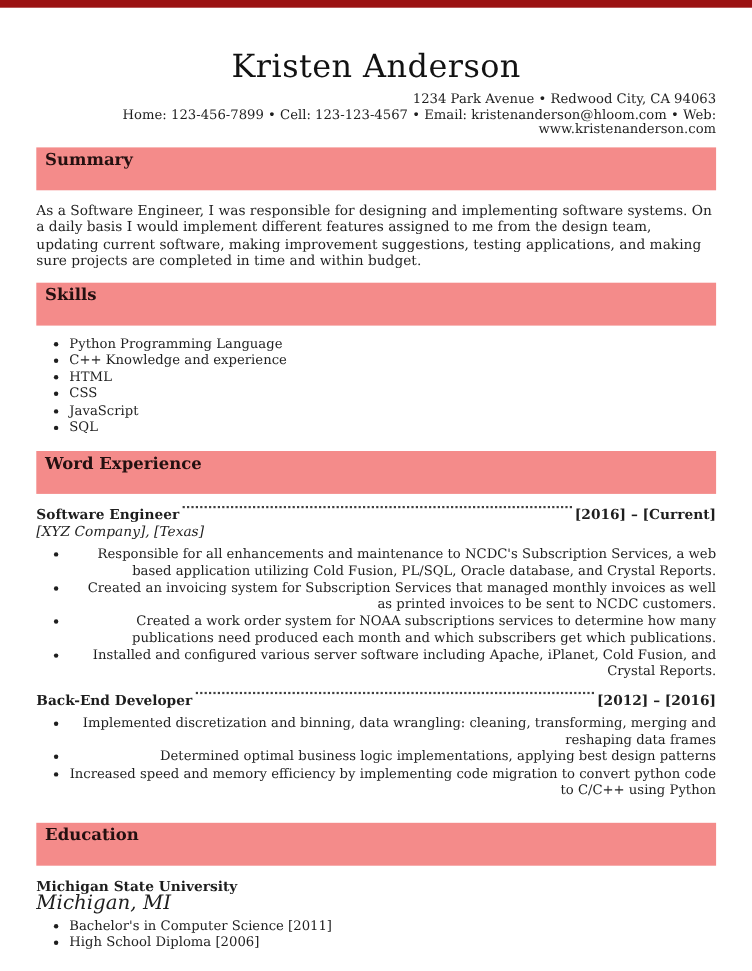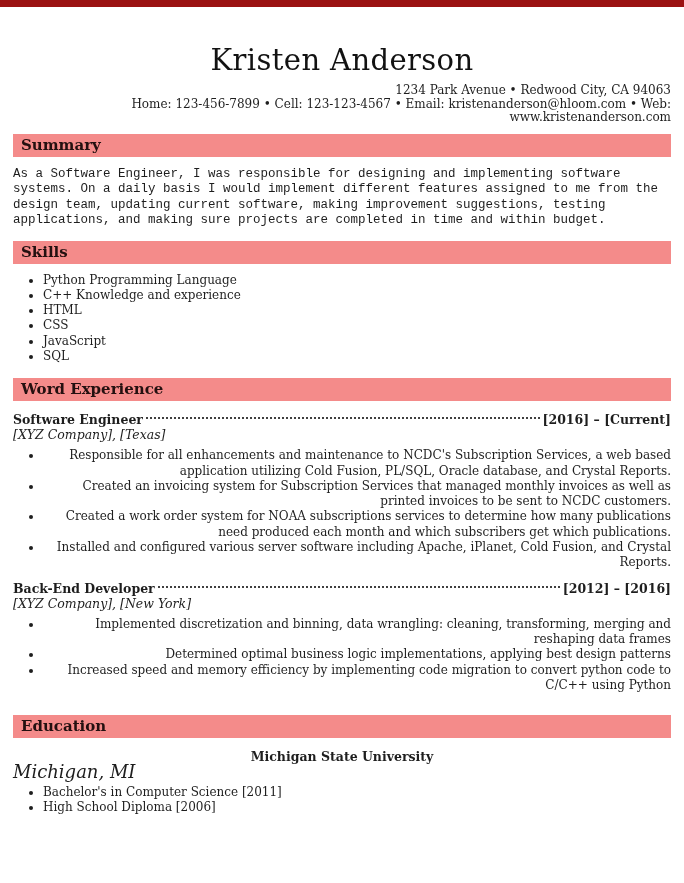--- a/index.html
+++ b/index.html
@@ -5,21 +5,21 @@
   html, body { margin:0; padding:0; }
   body {
     width:684px; height:883px;
     background:#ffffff;
     font-family:"DejaVu Serif", serif;
     color:#1e1e1e;
     position:relative;
     overflow:hidden;
   }
   .top-bar { width:684px; height:7px; background:#9b1212; }
-  .page { padding:0 13px; }
+  .page { padding:0 33px; }
 
   .name {
     text-align:center;
     font-size:29px;
     line-height:34px;
     margin-top:36px;
     color:#121212;
     letter-spacing:0.4px;
   }
   .addr, .contact {
@@ -27,47 +27,46 @@
     font-size:12px;
     line-height:13.5px;
   }
   .addr { margin-top:7px; }
 
   .sec-bar {
     background:#f48b8a;
     color:#241010;
     font-weight:bold;
     font-size:15px;
-    height:23px;
+    height:39px;
     line-height:23px;
     padding-left:8px;
   }
   .sec-summary { margin-top:9px; }
   .sec-skills  { margin-top:12px; }
   .sec-exp     { margin-top:14px; }
   .sec-edu     { margin-top:22px; }
 
   .para {
     font-size:12.5px;
     line-height:15.5px;
     margin-top:10px;
     text-align:left;
-    font-family:Liberation Mono, monospace;
   }
 
   ul { margin:9px 0 0 0; padding-left:30px; }
   li {
     font-size:12px;
     line-height:15.3px;
   }
 
   .job { margin-top:0; }
   .job-head {
     display:flex;
-    align-items:center;
+    align-items:flex-start;
     margin-top:11px;
     font-weight:bold;
     font-size:12.5px;
     line-height:15px;
   }
   .job2 .job-head { margin-top:10px; }
   .leader {
     flex:1;
     border-bottom:2px dotted #3f3f3f;
     margin:0 3px 3px 3px;
@@ -78,21 +77,20 @@
     font-size:12.5px;
     line-height:15px;
   }
   .job ul { margin-top:6px;text-align:right; }
 
   .school {
     font-weight:bold;
     font-size:12.5px;
     line-height:15px;
     margin-top:11px;
-    text-align:center;
   }
   .location {
     font-style:italic;
     font-size:18px;
     line-height:15px;
   }
   .edu ul { margin-top:6px; }
 </style>
 </head>
 <body>
@@ -134,21 +132,20 @@
       <li>Installed and configured various server software including Apache, iPlanet, Cold Fusion, and Crystal Reports.</li>
     </ul>
   </div>
 
   <div class="job job2">
     <div class="job-head">
       <span>Back-End Developer</span>
       <span class="leader"></span>
       <span>[2012] – [2016]</span>
     </div>
-    <div class="company">[XYZ Company], [New York]</div>
     <ul>
       <li>Implemented discretization and binning, data wrangling: cleaning, transforming, merging and reshaping data frames</li>
       <li>Determined optimal business logic implementations, applying best design patterns</li>
       <li>Increased speed and memory efficiency by implementing code migration to convert python code to C/C++ using Python</li>
     </ul>
   </div>
 
   <div class="sec-bar sec-edu">Education</div>
 
   <div class="edu">

